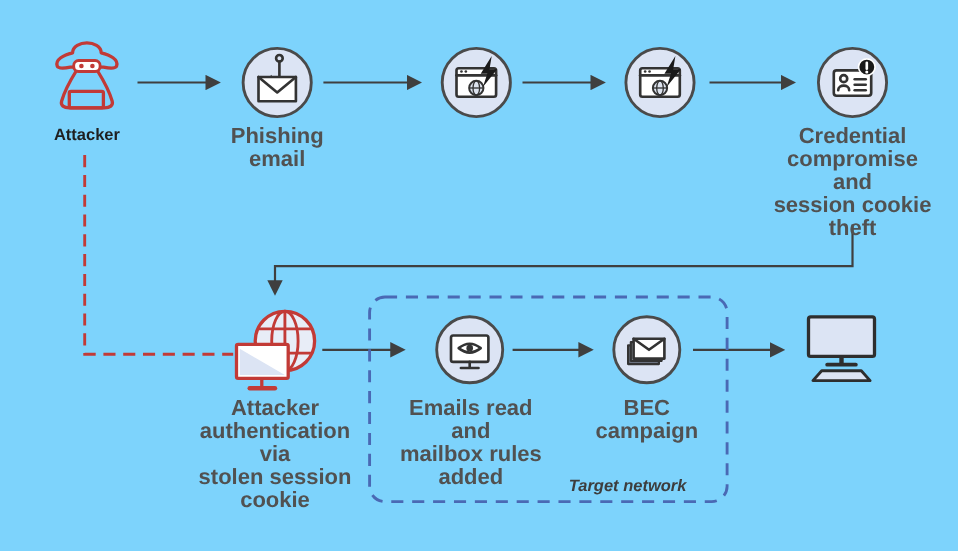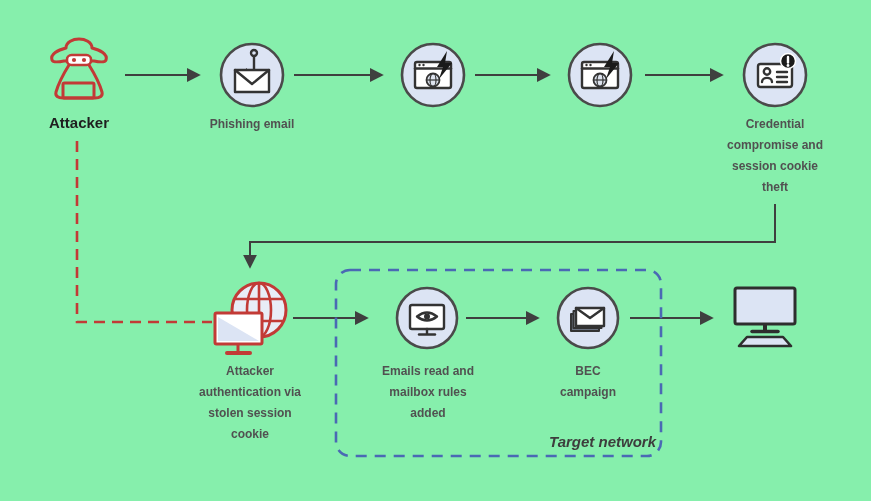--- a/index.html
+++ b/index.html
@@ -1,20 +1,20 @@
 <!DOCTYPE html>
 <html><head>
 <meta charset="utf-8">
 <style>
   html,body{margin:0;padding:0;background:#ffffff;}
-  .canvas{position:relative;width:871px;height:501px;background:#86efac;overflow:hidden;
+  .canvas{position:relative;width:871px;height:501px;background:#7dd3fc;overflow:hidden;
           font-family:"Liberation Sans","DejaVu Sans",sans-serif;}
   svg.scene{position:absolute;left:0;top:0;}
   .lbl{position:absolute;transform:translateX(-50%);text-align:center;
-       font-size:12px;font-weight:700;line-height:21px;color:#515151;
+       font-size:20px;font-weight:700;line-height:21px;color:#515151;
        white-space:pre-line;letter-spacing:0;}
   .lbl-dark{color:#1f1f1f;font-size:15px;}
   .lbl-group{transform:none;text-align:right;font-style:italic;color:#3d3d3d;font-size:15px;}
   .arrow{stroke:#3f3f3f;stroke-width:2;fill:none;}
   .red-dash{stroke:#c23a36;stroke-width:2.6;fill:none;stroke-dasharray:11 7;}
   .blue-dash{stroke:#4a69b4;stroke-width:2.6;fill:none;stroke-dasharray:11 8;}
   .node-circle{fill:#dce4f4;stroke:#4a4a4a;stroke-width:2.6;}
   .ik{stroke:#333333;fill:none;stroke-width:2.4;stroke-linecap:round;stroke-linejoin:round;}
   .ikf{fill:#ffffff;stroke:#333333;stroke-width:2.4;stroke-linejoin:round;}
   .red{stroke:#c23a36;fill:none;stroke-width:3;stroke-linecap:round;stroke-linejoin:round;}
@@ -146,15 +146,15 @@
 theft</div>
   <div class="lbl" style="left:250px;top:361px;width:160px">Attacker
 authentication via
 stolen session
 cookie</div>
   <div class="lbl" style="left:588px;top:361px;width:110px">BEC
 campaign</div>
   <div class="lbl" style="left:428px;top:361px;width:150px">Emails read and
 mailbox rules
 added</div>
-  <div class="lbl lbl-group" style="left:504px;top:431px;width:152px">Target network</div>
+  <div class="lbl lbl-group" style="left:472px;top:431px;width:152px">Target network</div>
 
 </div>
 
 </body></html>

